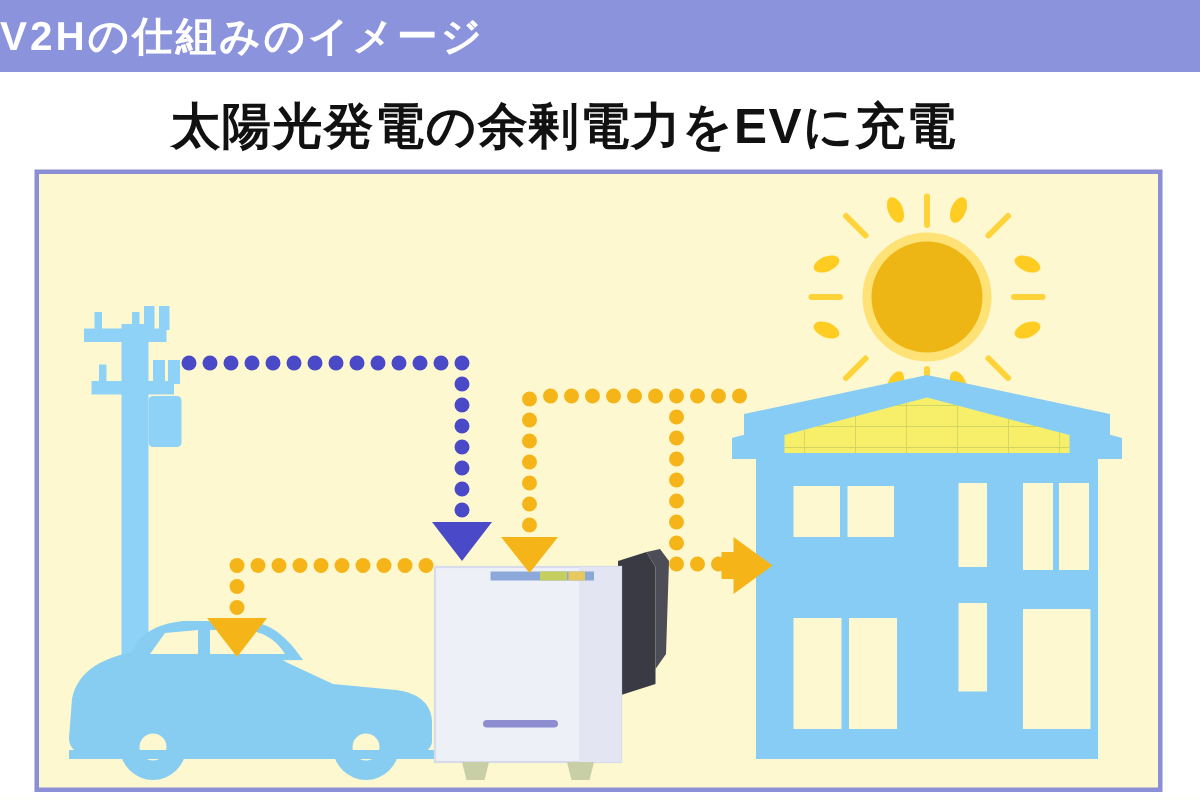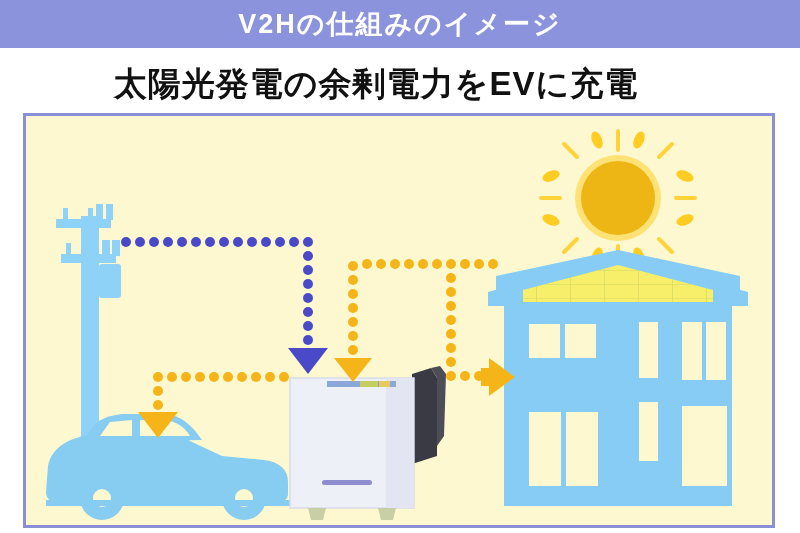--- a/index.html
+++ b/index.html
@@ -3,21 +3,21 @@
 <meta charset="utf-8">
 <style>
   html,body{margin:0;padding:0;background:#ffffff;}
   body{width:800px;height:533px;overflow:hidden;
        font-family:"Liberation Sans","DejaVu Sans",sans-serif;}
 
   #stage{position:relative;width:800px;height:533px;background:#ffffff;}
 
   
   .header-band{position:absolute;left:0;top:0;width:800px;height:48px;
-     background:#8b93dd;display:flex;align-items:center;justify-content:center;}
+     background:#8b93dd;display:flex;align-items:center;}
   .header-title{color:#ffffff;font-size:27px;font-weight:700;letter-spacing:2px;
      line-height:1;white-space:nowrap;}
 
   
   .subtitle{position:absolute;left:0;top:58px;width:752px;height:52px;
      display:flex;align-items:center;justify-content:center;}
   .subtitle span{color:#111111;font-size:33px;font-weight:700;letter-spacing:1px;
      white-space:nowrap;}
 
   

